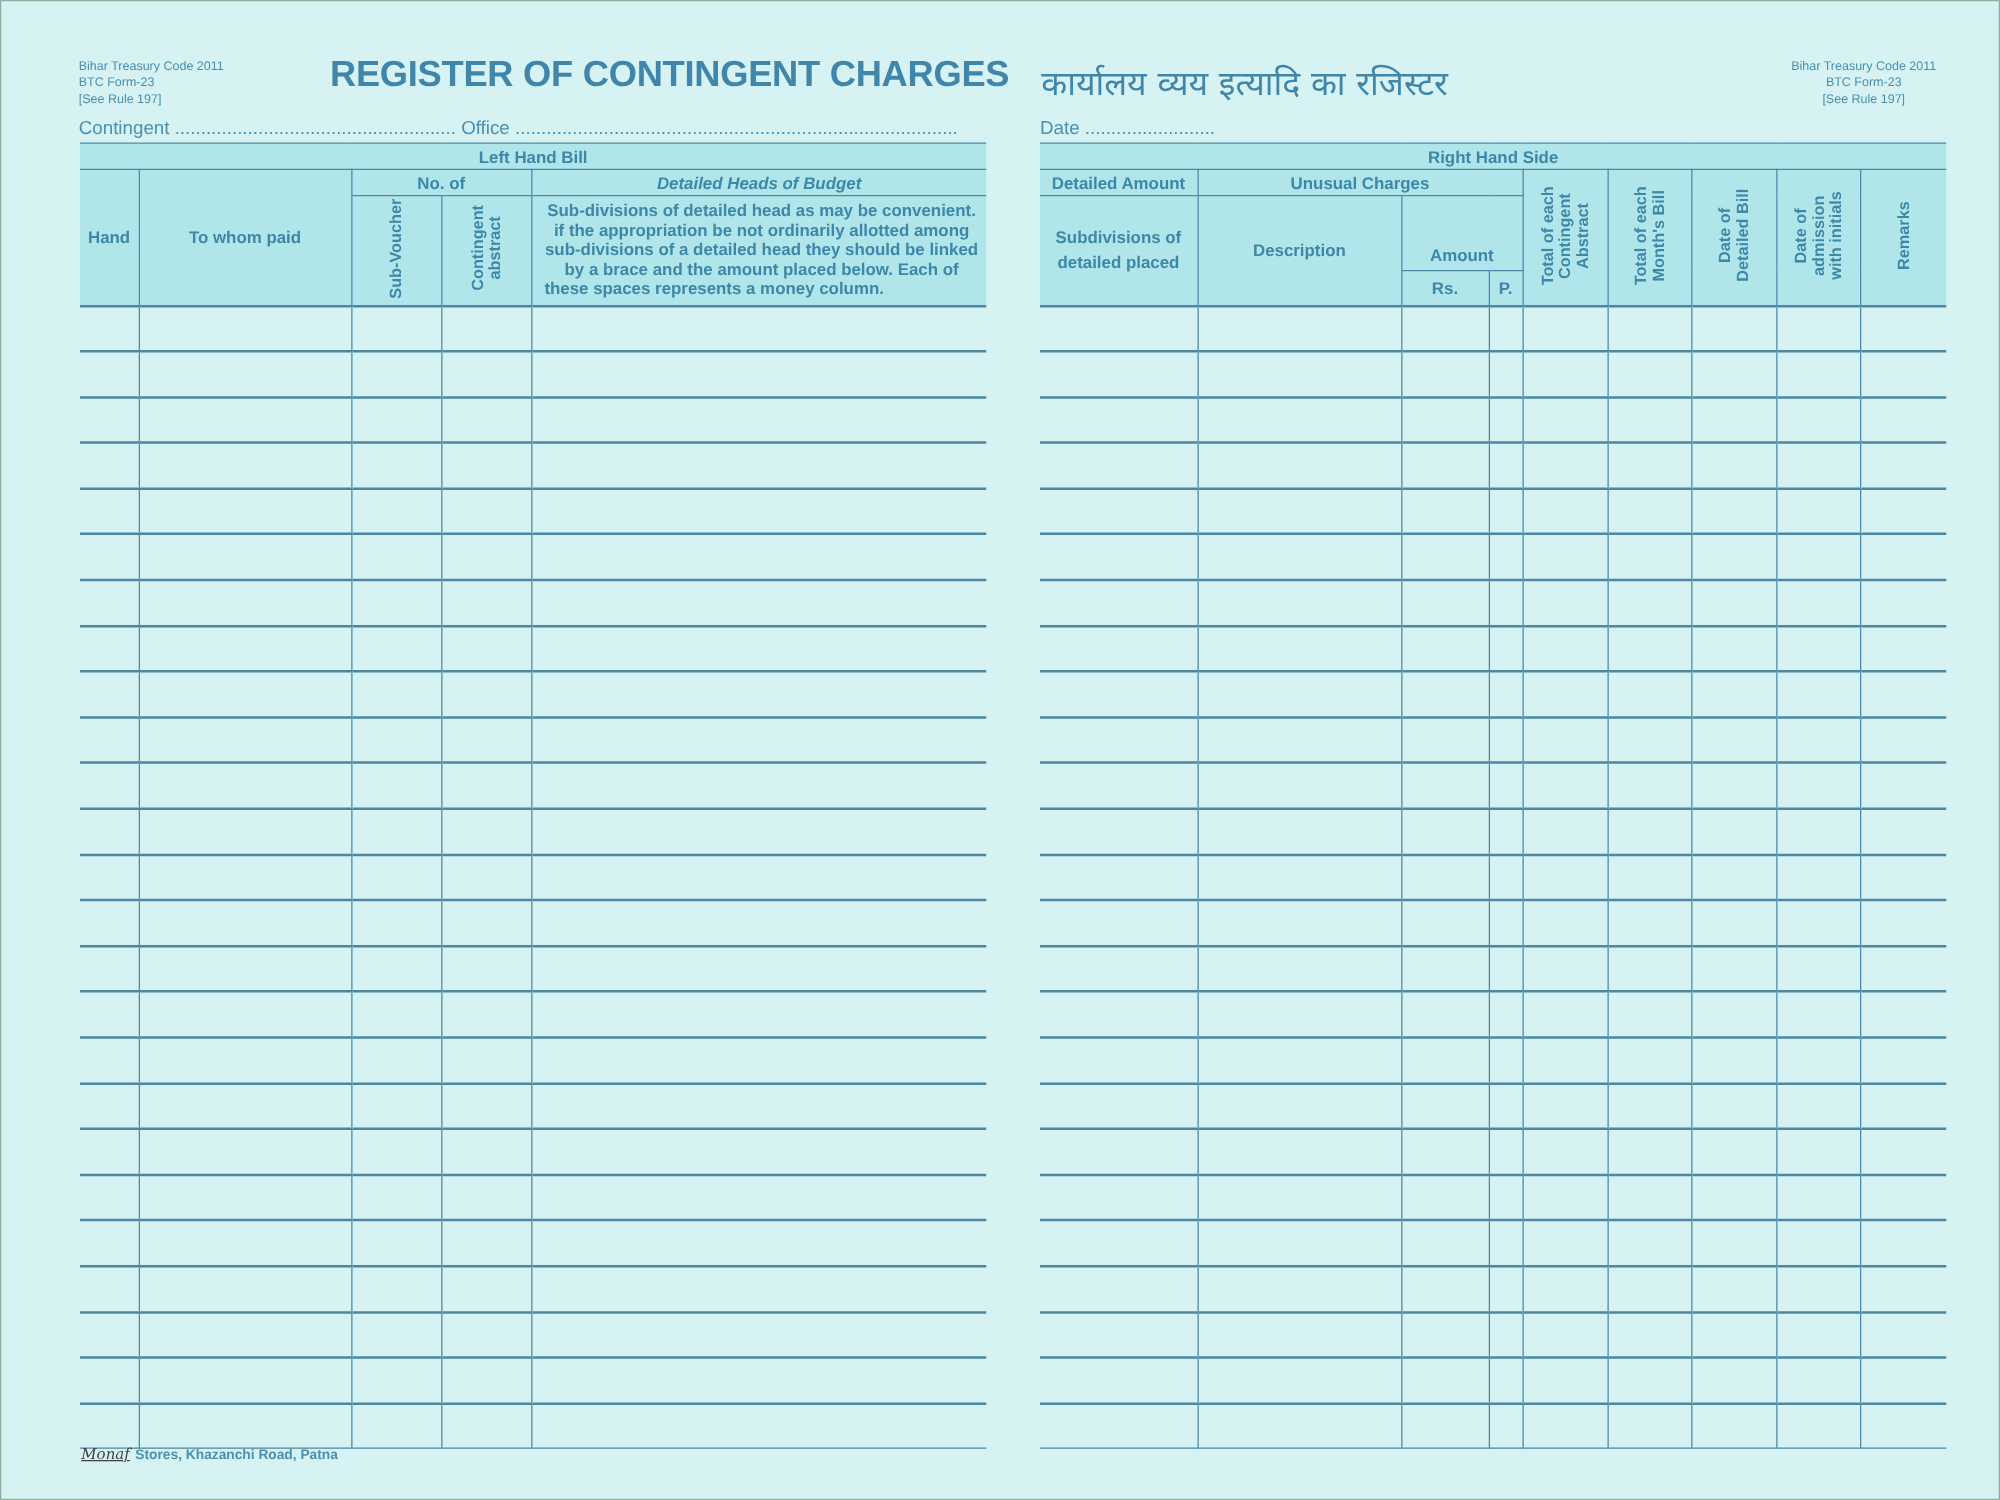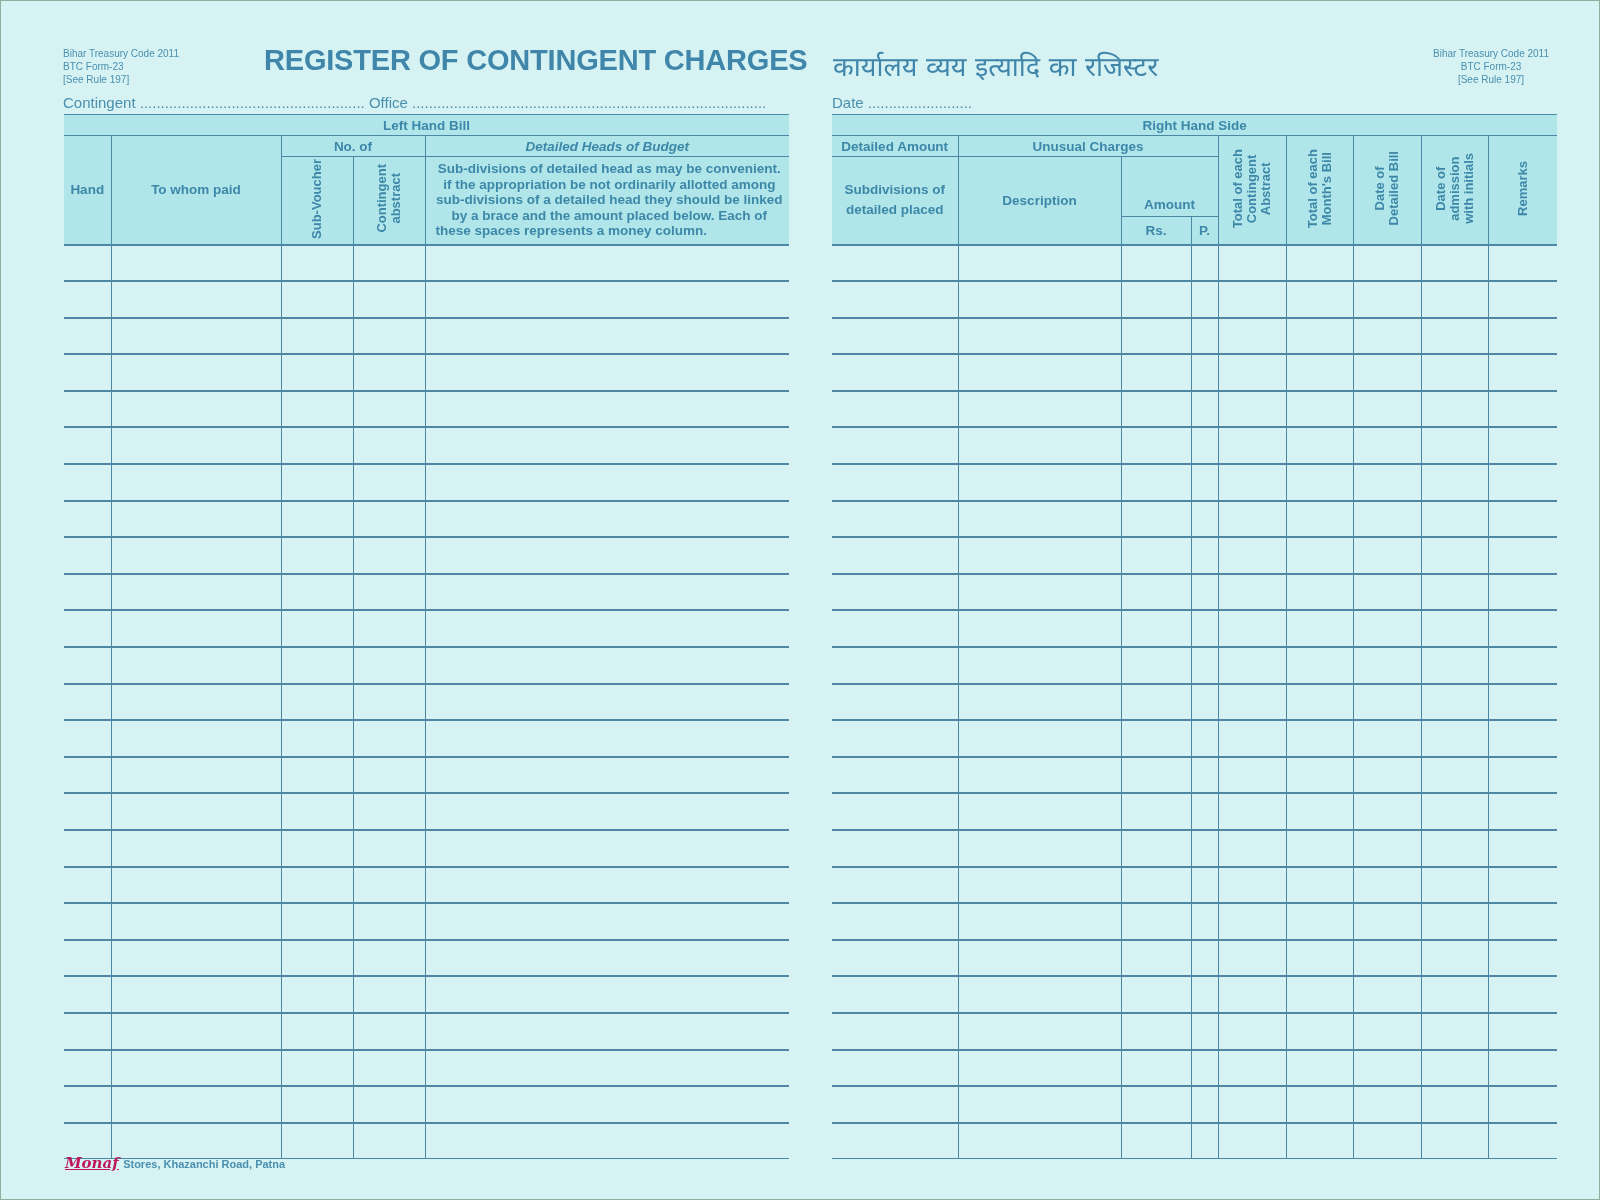--- a/index.html
+++ b/index.html
@@ -12,21 +12,21 @@
   .fieldline{font-size:15px;color:#4a90b0;white-space:nowrap;overflow:hidden;}
   table.reg{position:absolute;border-collapse:collapse;table-layout:fixed;}
   table.reg td,table.reg th{border:1.6px solid #4a88a6;padding:0;}
   table.reg th{background:#b0e6ea;color:#3d87a8;font-weight:bold;font-size:13.5px;text-align:center;vertical-align:middle;}
   table.reg td{height:34.6px;}
   table.reg tr.body-row td{border-top:2px solid #4d87a3;}
   table.reg .noside{border-left:none;border-right:none;}
   .vert{writing-mode:vertical-rl;transform:rotate(180deg);display:inline-block;line-height:14px;font-size:13px;}
   .note{font-weight:normal;font-size:12.6px;text-align:justify;text-align-last:left;line-height:15.5px;padding:4px 6px 4px 10px !important;color:#3d87a8;vertical-align:top !important;}
   .footer{font-size:11px;font-weight:bold;color:#4a90b0;}
-  .logo{font-style:italic;font-weight:bold;font-size:15px;color:#be185d;text-decoration:underline;font-family:"DejaVu Serif",serif;}
+  .logo{font-style:italic;font-weight:normal;font-size:12px;color:#404040;text-decoration:underline;font-family:"DejaVu Serif",serif;}
 </style>
 </head>
 <body>
 
 <div class="abs small" style="left:62px;top:46px;">
   <div>Bihar Treasury Code 2011</div>
   <div>BTC Form-23</div>
   <div>[See Rule 197]</div>
 </div>
 

